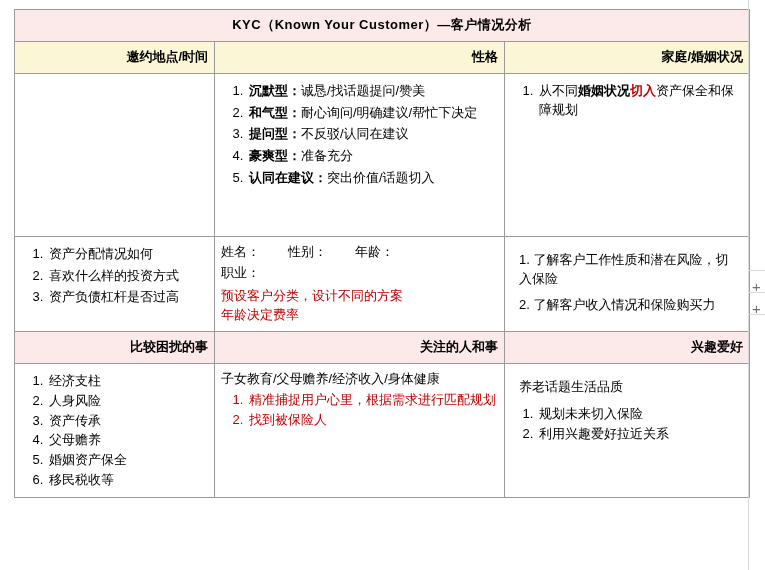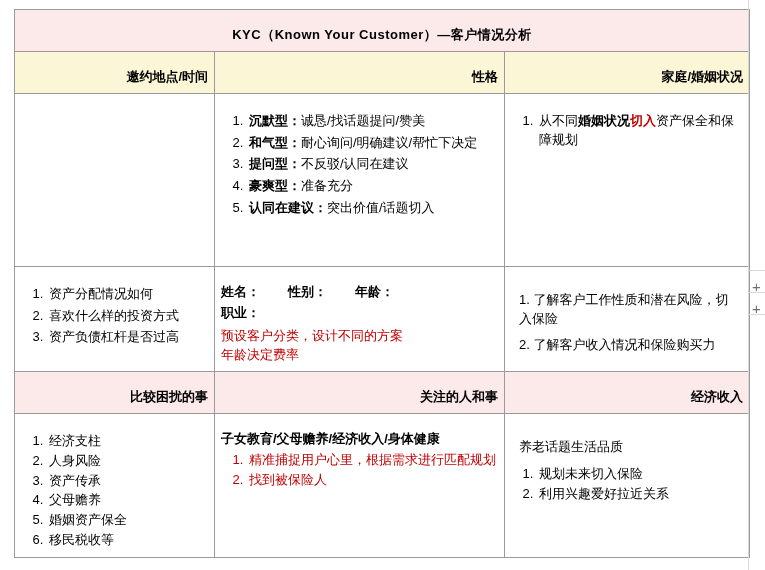--- a/index.html
+++ b/index.html
@@ -23,21 +23,21 @@
   table.kyc {
     border-collapse: collapse;
     table-layout: fixed;
     margin-left: 14px;
     margin-top: 9px;
     width: 735px;
   }
   table.kyc td {
     border: 1px solid #9a9a9a;
     vertical-align: top;
-    padding: 16px 6px 6px 6px;
+    padding: 6px 6px 6px 6px;
     font-size: 13px;
     line-height: 1.45;
     color: #000;
   }
   .title-cell {
     background: #fce9ea;
     text-align: center;
     font-weight: bold;
     font-size: 15px;
     padding: 6px 4px 7px 4px;
@@ -63,21 +63,21 @@
     margin-bottom: 3px;
     padding-left: 2px;
   }
   ol.num.tight > li { margin-bottom: 1px; }
   .b { font-weight: bold; }
   .red { color: #c00000; }
   .redline { color: #c00000; margin: 0; }
   .plain-line { margin: 8px; }
   .spaced { margin-top: 5px; }
   .cell-pad-lg { padding-top: 7px; }
-  .basic-info-line { margin: 0 0 2px 0; font-weight: bold; }
+  .basic-info-line { margin: 0 0 2px 0; font-weight: normal; }
   .basic-info-line span.gap { display: inline-block; width: 28px; }
   .empty-cell { height: 150px; }
   
   .plus {
     position: absolute;
     color: #6f6f6f;
     font-size: 15px;
     font-family: "Liberation Sans", sans-serif;
     user-select: none;
   }
@@ -158,21 +158,21 @@
         </td>
         <td class="cell-pad-lg">
           <p class="plain-line">1. 了解客户工作性质和潜在风险，切入保险</p>
           <p class="plain-line spaced">2. 了解客户收入情况和保险购买力</p>
         </td>
       </tr>
 
       <tr>
         <td class="hdr pink">比较困扰的事</td>
         <td class="hdr pink">关注的人和事</td>
-        <td class="hdr pink">经济收入</td>
+        <td class="hdr pink">兴趣爱好</td>
       </tr>
 
       <tr>
         <td>
           <ol class="num tight">
             <li>经济支柱</li>
             <li>人身风险</li>
             <li>资产传承</li>
             <li>父母赡养</li>
             <li>婚姻资产保全</li>

